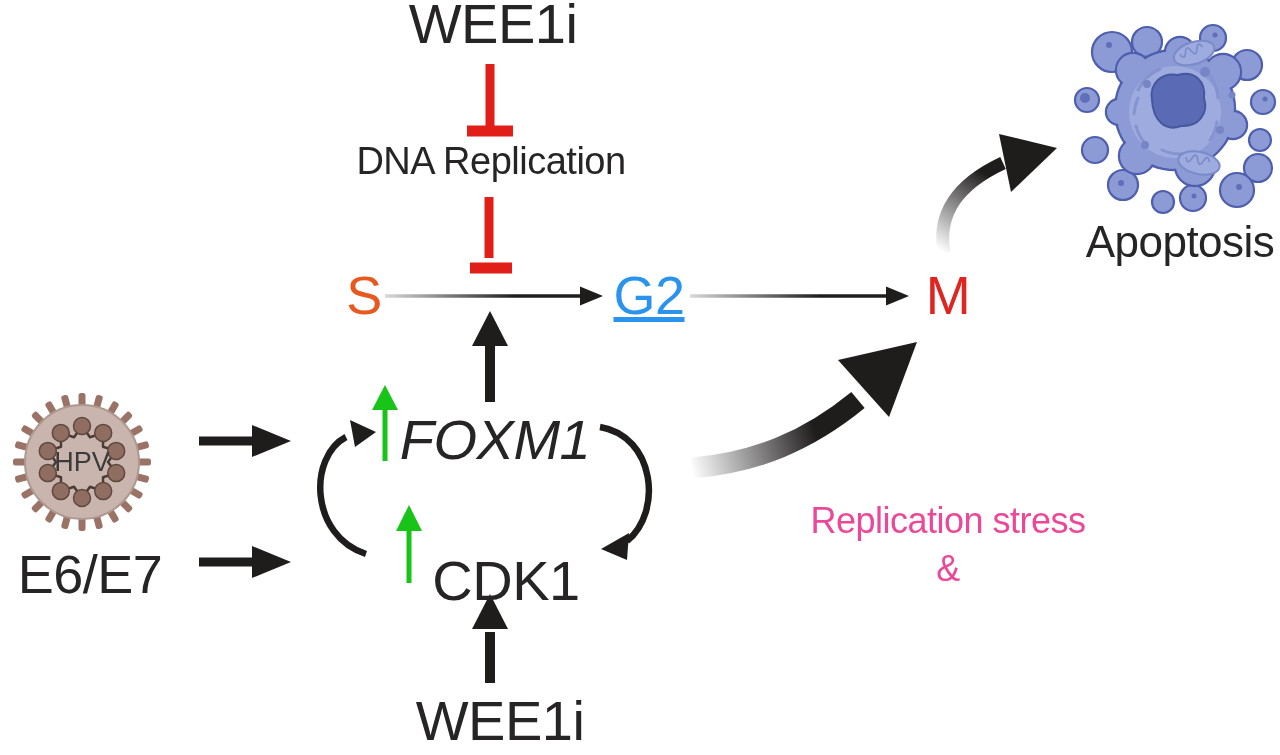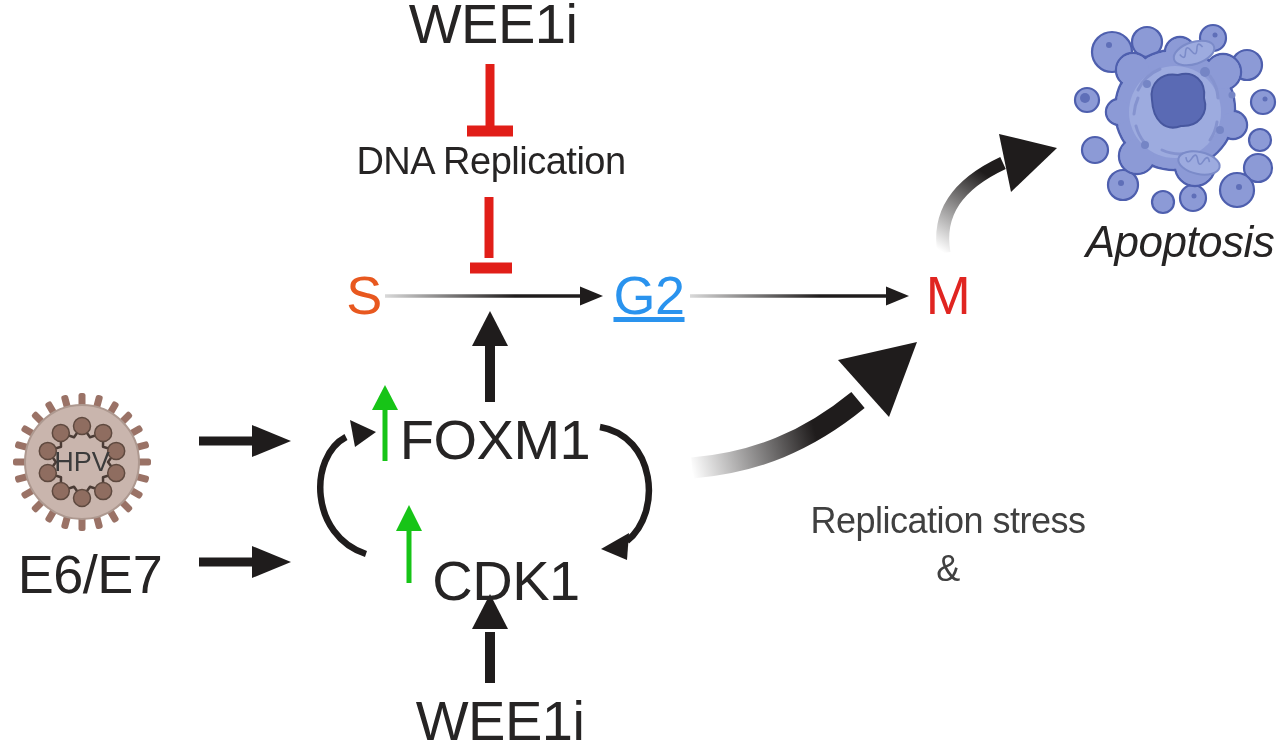--- a/index.html
+++ b/index.html
@@ -15,21 +15,21 @@
   }
   .lbl-xl{font-size:56px;}
   .lbl-lg{font-size:54px;}
   .lbl-md{font-size:38px;}
   .lbl-apop{font-size:44px;}
   .phase-s{color:#E8581F;}
   .phase-g2{color:#2A93EE;text-decoration:underline;}
   .phase-m{color:#E02521;}
   .stress-block{
     position:absolute;left:948px;top:497px;transform:translateX(-50%);
-    text-align:center;color:#404040;font-size:36px;font-weight:500;
+    text-align:center;color:#ec4899;font-size:36px;font-weight:500;
     line-height:48px;white-space:nowrap;letter-spacing:-0.5px;
   }
   svg text{font-family:"Liberation Sans",sans-serif;}
 </style>
 </head>
 <body>
 
 <div class="canvas">
 
   <svg class="layer" width="1280" height="755" viewBox="0 0 1280 755">
@@ -247,23 +247,23 @@
   <div class="label lbl-xl" style="left:493px;top:-5px;">WEE1i</div>
 
   <div class="label lbl-md" style="left:491px;top:142px;">DNA Replication</div>
 
   <div class="label lbl-lg phase-s" style="left:364px;top:267px;">S</div>
 
   <div class="label lbl-lg phase-g2" style="left:649px;top:267px;">G2</div>
 
   <div class="label lbl-lg phase-m" style="left:948px;top:267px;">M</div>
 
-  <div class="label lbl-apop" style="left:1180px;top:219px;font-style:italic;">Apoptosis</div>
-
-  <div class="label lbl-xl" style="left:495px;top:411px;">FOXM1</div>
+  <div class="label lbl-apop" style="left:1180px;top:219px;">Apoptosis</div>
+
+  <div class="label lbl-xl" style="left:495px;top:411px;font-style:italic;">FOXM1</div>
 
   <div class="label lbl-xl" style="left:506px;top:552px;text-align:center;">CDK1</div>
 
   <div class="label lbl-lg" style="left:90px;top:546px;">E6/E7</div>
 
   <div class="stress-block">
     <div>Replication stress</div>
     <div>&amp;</div>
   </div>
 

